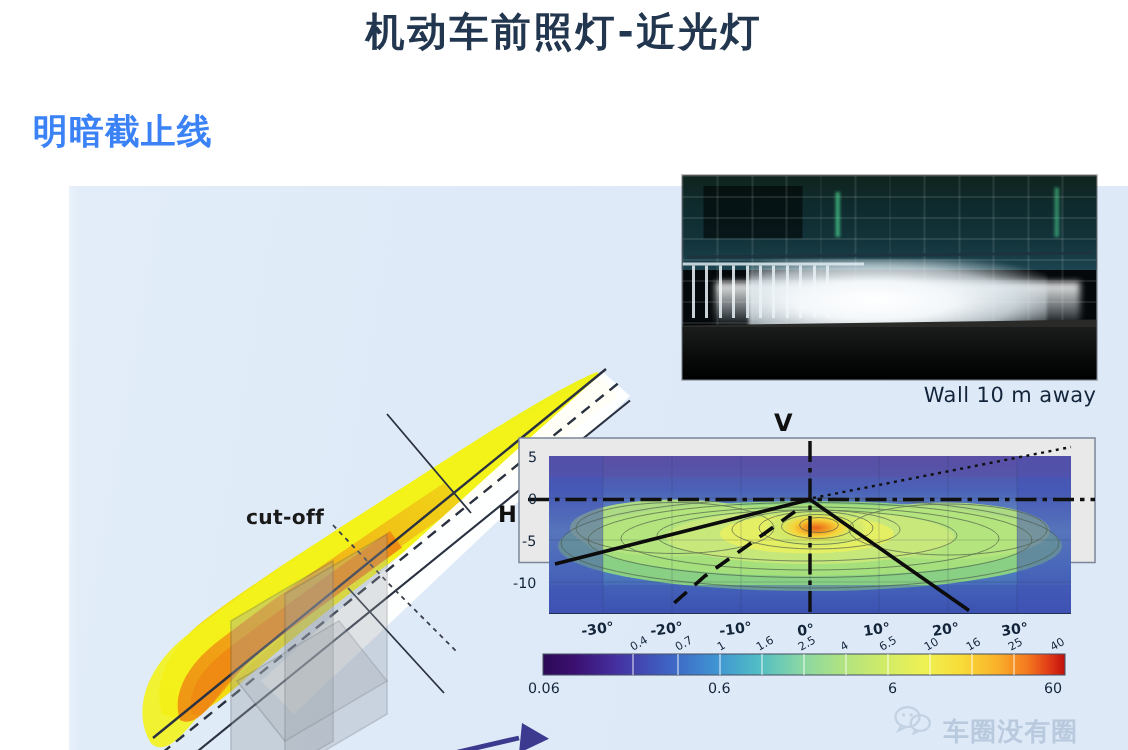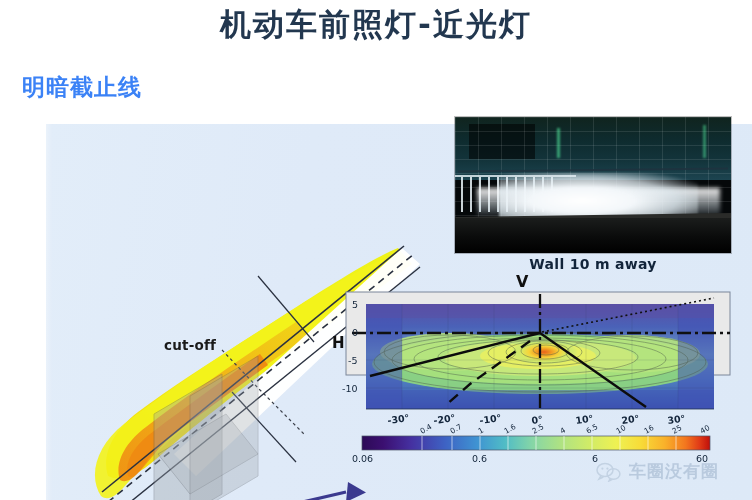--- a/index.html
+++ b/index.html
@@ -9,21 +9,21 @@
     font-family: "Liberation Sans", "DejaVu Sans", sans-serif;
     overflow: hidden;
   }
   #root { position: relative; width: 752px; height: 500px; background: #ffffff; }
 
   
   .page-title {
     position: absolute; left: 0; top: 4px; width: 752px;
     text-align: center;
     font-family: "DejaVu Sans", "Liberation Sans", sans-serif;
-    font-size: 31px; font-weight: 700; letter-spacing: 2px;
+    font-size: 26px; font-weight: 700; letter-spacing: 2px;
     color: #22374f;
   }
   .sub-title {
     position: absolute; left: 22px; top: 72px;
     font-family: "DejaVu Sans", "Liberation Sans", sans-serif;
     font-size: 23px; font-weight: 700; letter-spacing: 1px;
     color: #3b82f6;
   }
 
   
@@ -88,23 +88,23 @@
   }
   .photo .curb {
     position:absolute; left:0; top:72%; width:100%; height:5px;
     background: #2a2b29; transform: rotate(-.8deg);
   }
   .photo .greenglow1 { position:absolute; left:37%; top:8%; width:3px; height:22%; background: rgba(90,255,170,.55); filter: blur(1px); }
   .photo .greenglow2 { position:absolute; left:90%; top:6%; width:3px; height:24%; background: rgba(90,255,170,.45); filter: blur(1px); }
   .photo .darkbox { position:absolute; left:5%; top:5%; width:24%; height:26%; background: rgba(0,0,0,.55); }
 
   .photo-caption {
-    position: absolute; left: 455px; top: 256px; width: 276px; text-align: center;
+    position: absolute; left: 455px; top: 256px; width: 276px; text-align: right;
     font-family: "DejaVu Sans", "Liberation Sans", sans-serif;
-    font-size: 14px; font-weight: 700; color: #12243a; letter-spacing:.3px;
+    font-size: 14px; font-weight: 400; color: #12243a; letter-spacing:.3px;
   }
 
   
   .plot-wrap { position:absolute; left: 330px; top: 272px; width: 412px; height: 196px; }
 
   .v-label {
     position:absolute; left:186px; top:0px;
     font-size:16px; font-weight:700; color:#101010;
     font-family:"DejaVu Sans","Liberation Sans",sans-serif;
   }
@@ -115,21 +115,21 @@
   }
 
   
   .watermark {
     position:absolute; left:596px; top:460px;
     display:flex; align-items:center; gap:7px;
     color:#b8c9dd; font-size:17px; font-weight:600;
     font-family:"DejaVu Sans","Liberation Sans",sans-serif;
     letter-spacing:1px;
   }
-  .wm-text { color:#b9cade; }
+  .wm-text { color:#b9cade;margin-top:16px; }
 </style>
 </head>
 <body>
 
 <div id="root">
 
   <div class="page-title">机动车前照灯-近光灯</div>
   <div class="sub-title">明暗截止线</div>
 
   <div class="panel">

